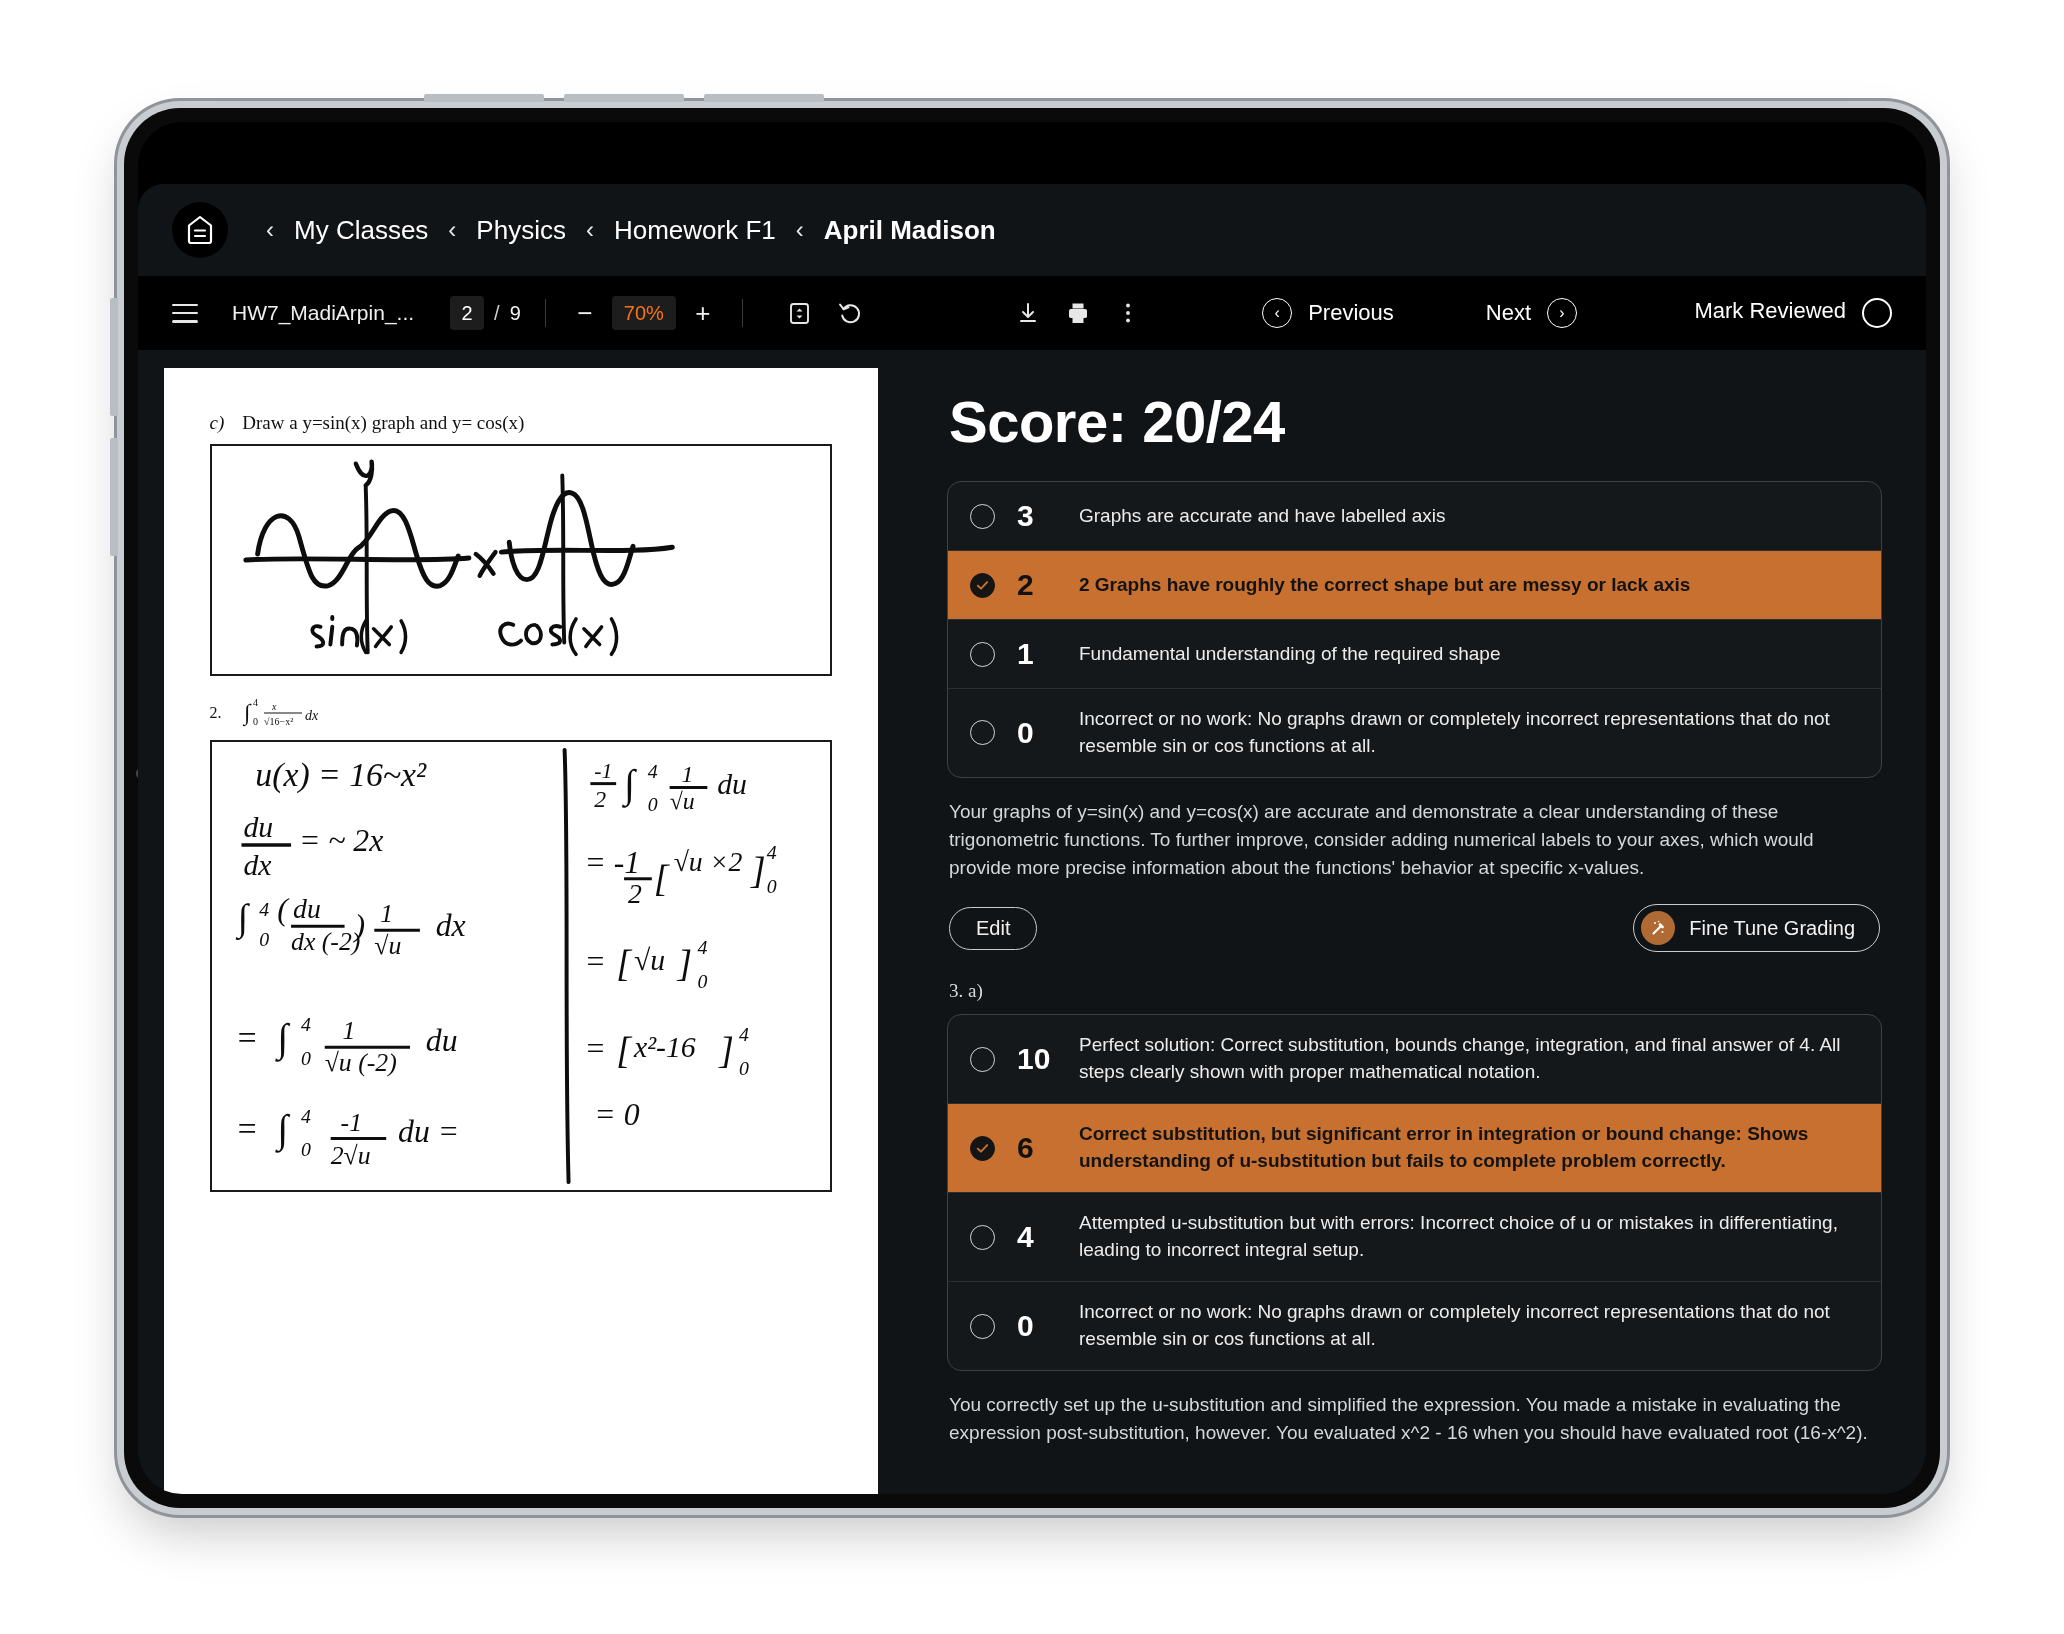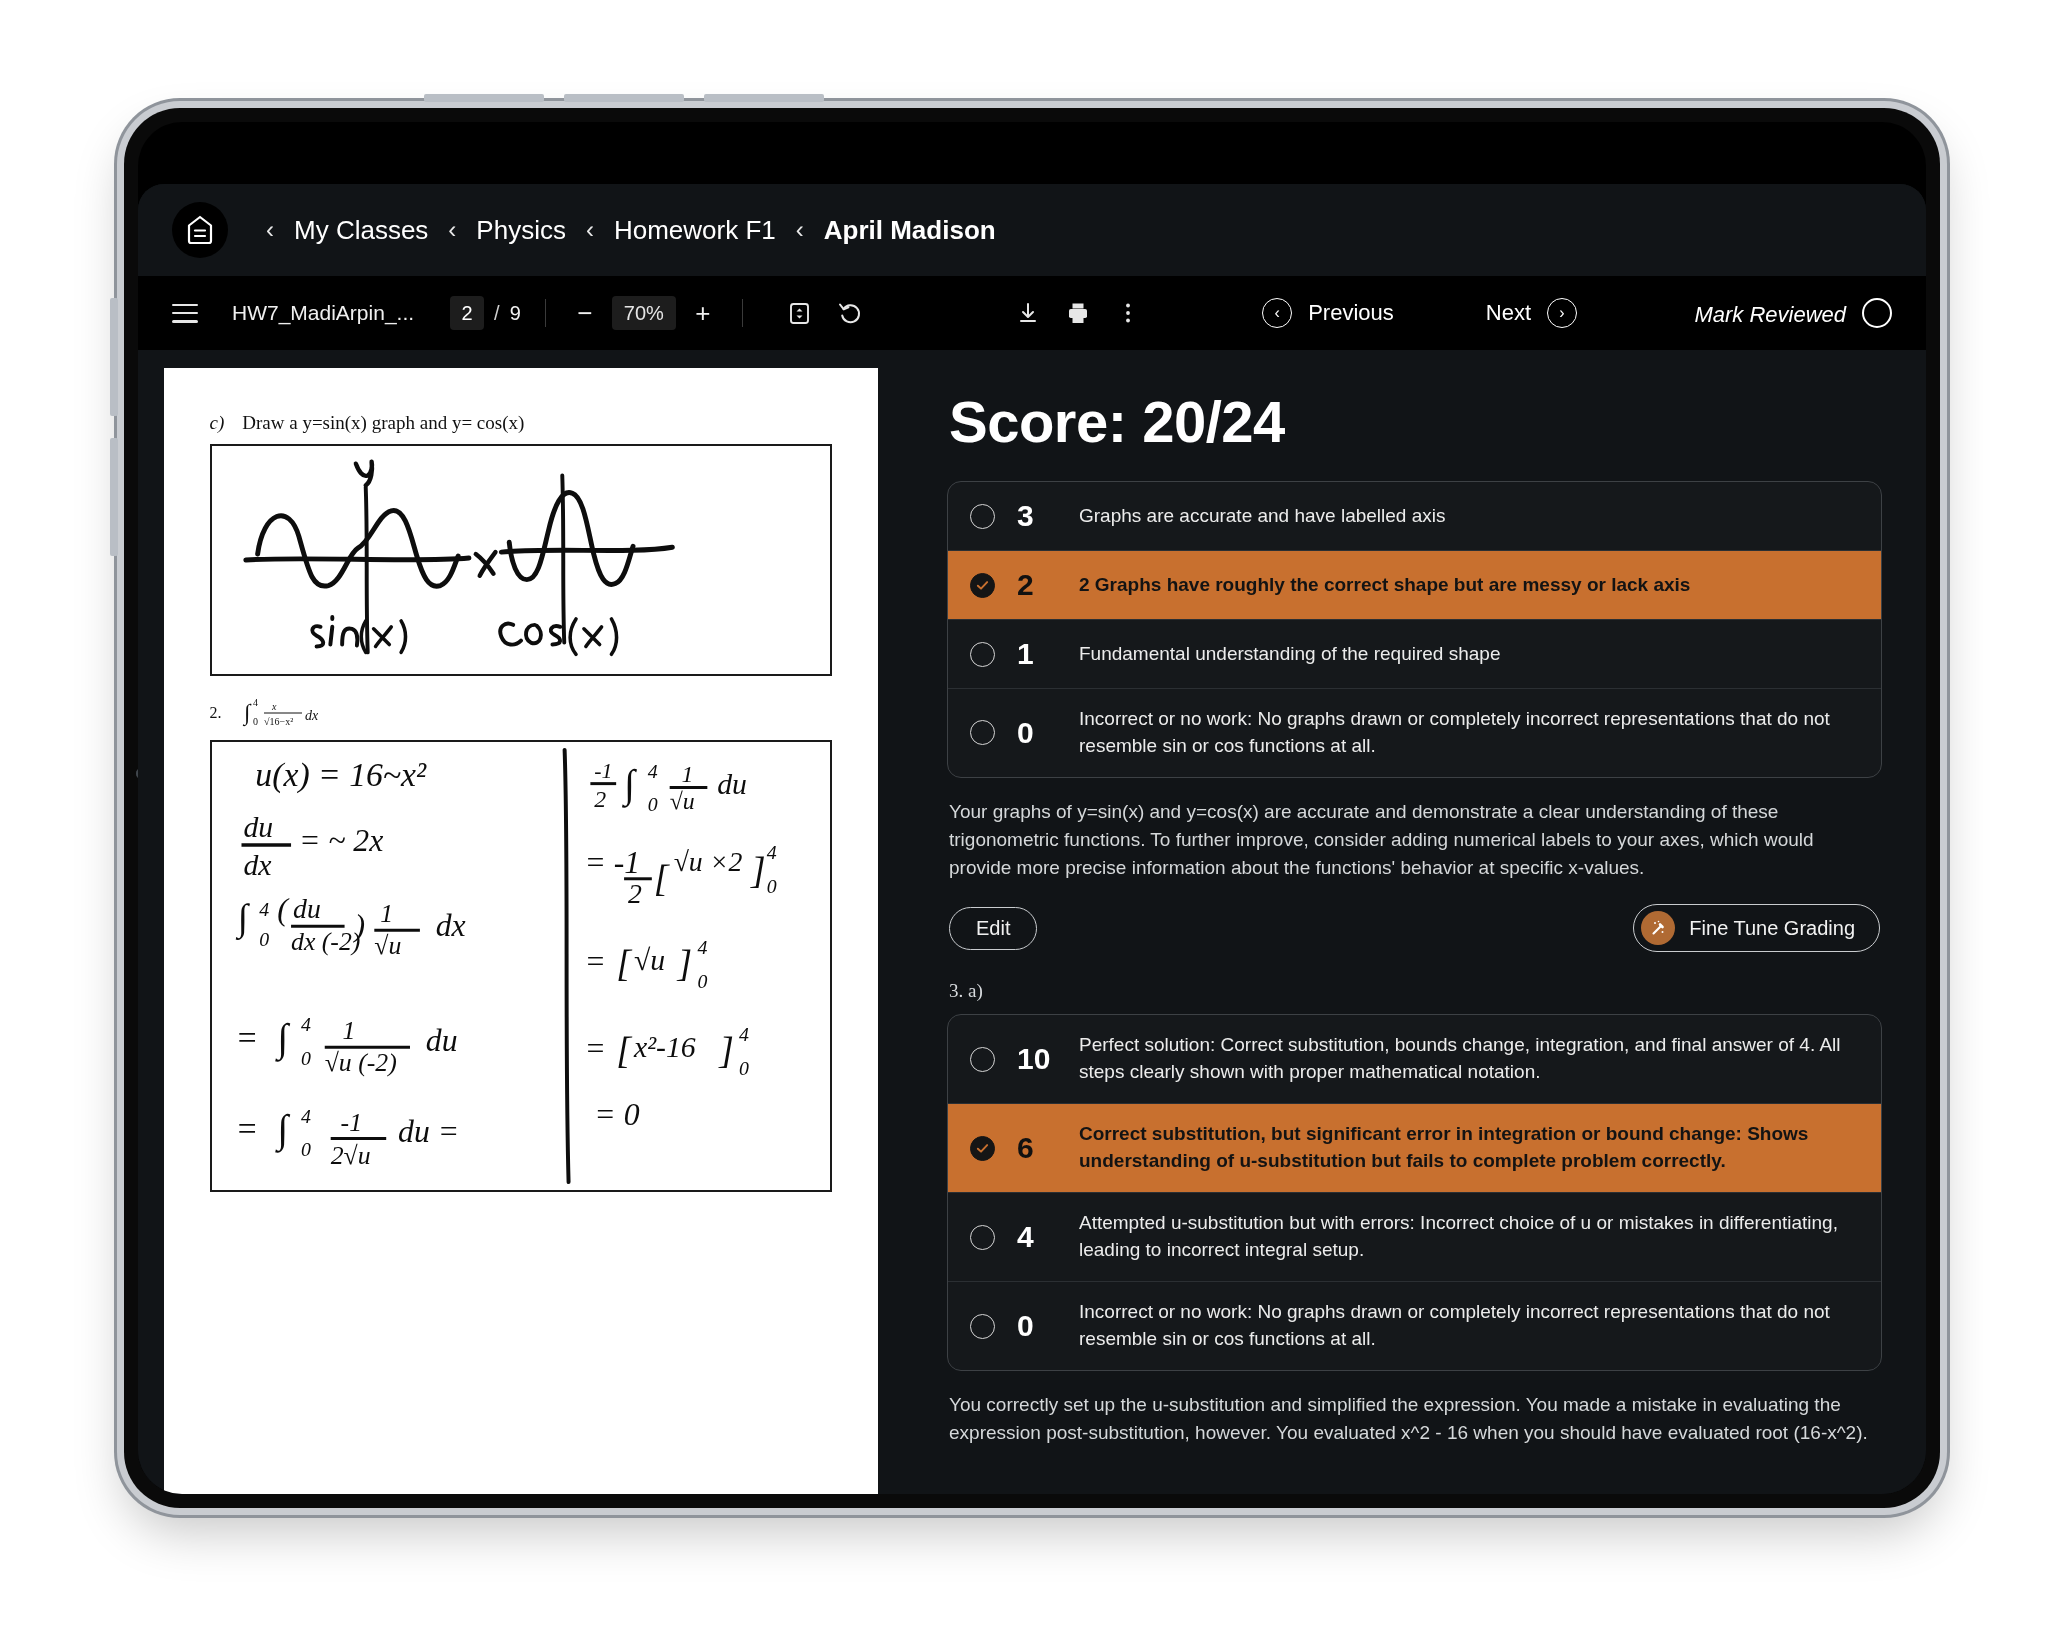--- a/index.html
+++ b/index.html
@@ -114,33 +114,33 @@
   .pagebox {
     background:#1d1d1d; color:#fff; border-radius:4px;
     min-width: 34px; height: 34px; display:flex; align-items:center; justify-content:center;
     font-size: 20px; padding: 0 9px;
   }
   .pagesep { color:#cfcfcf; font-size: 20px; padding: 0 10px; }
   .pagetotal { color:#f0f0f0; font-size: 20px; }
   .vdiv { width:1px; height:28px; background:#3a3a3a; margin: 0 24px; }
   .zbtn { color:#f0f0f0; font-size: 26px; width: 30px; text-align:center; line-height:1; }
   .zoombox {
-    background:#1d1d1d; color:#e5e5e5; border-radius:4px;
+    background:#1d1d1d; color:#f97316; border-radius:4px;
     height: 34px; display:flex; align-items:center; justify-content:center;
     font-size: 20px; padding: 0 12px; margin: 0 12px;
   }
   .icobtn { width: 34px; height: 34px; display:flex; align-items:center; justify-content:center; margin-left: 16px; }
   .spacer-a { width: 128px; }
   .spacer-b { flex: 1; }
   .navbtn { display:flex; align-items:center; gap: 16px; color:#fff; font-size: 22px; }
   .circ {
     width: 30px; height: 30px; border-radius:50%; border:1.8px solid #fff;
     display:flex; align-items:center; justify-content:center; font-size:16px; color:#fff;
   }
-  .markrev { display:flex; align-items:flex-end; gap:16px; color:#fff; font-size:22px;font-style:italic; }
+  .markrev { display:flex; align-items:flex-start; gap:16px; color:#fff; font-size:22px; }
   .ring { width:30px; height:30px; border-radius:50%; border:2px solid #fff; }
 
   
   .body { flex: 1; display: flex; min-height: 0; }
   .docpane {
     flex: 0 0 765px;
     background: #111417;
     display: flex; justify-content: center;
     padding-top: 18px;
     overflow: hidden;

